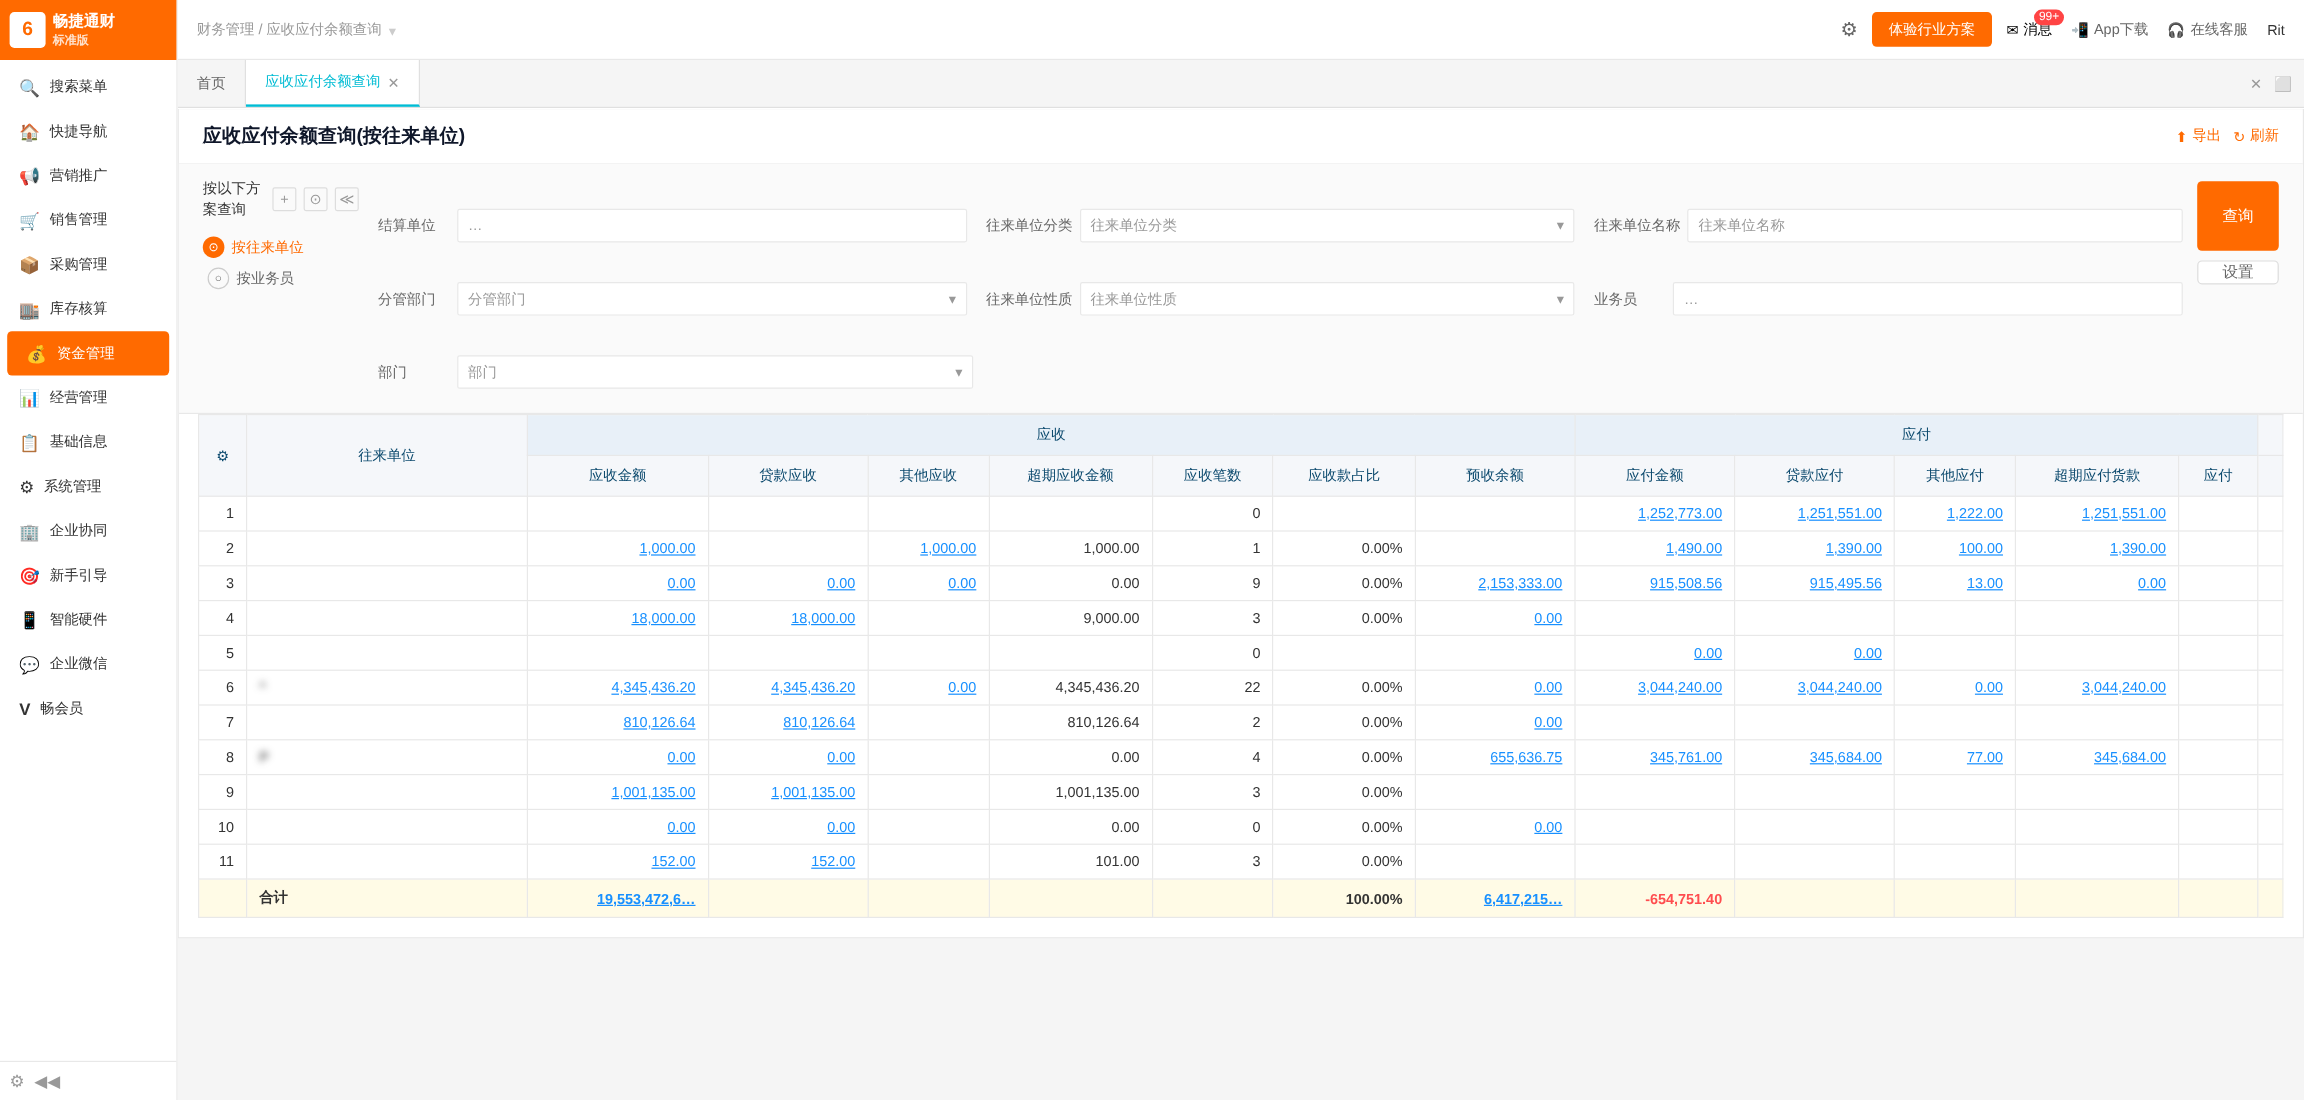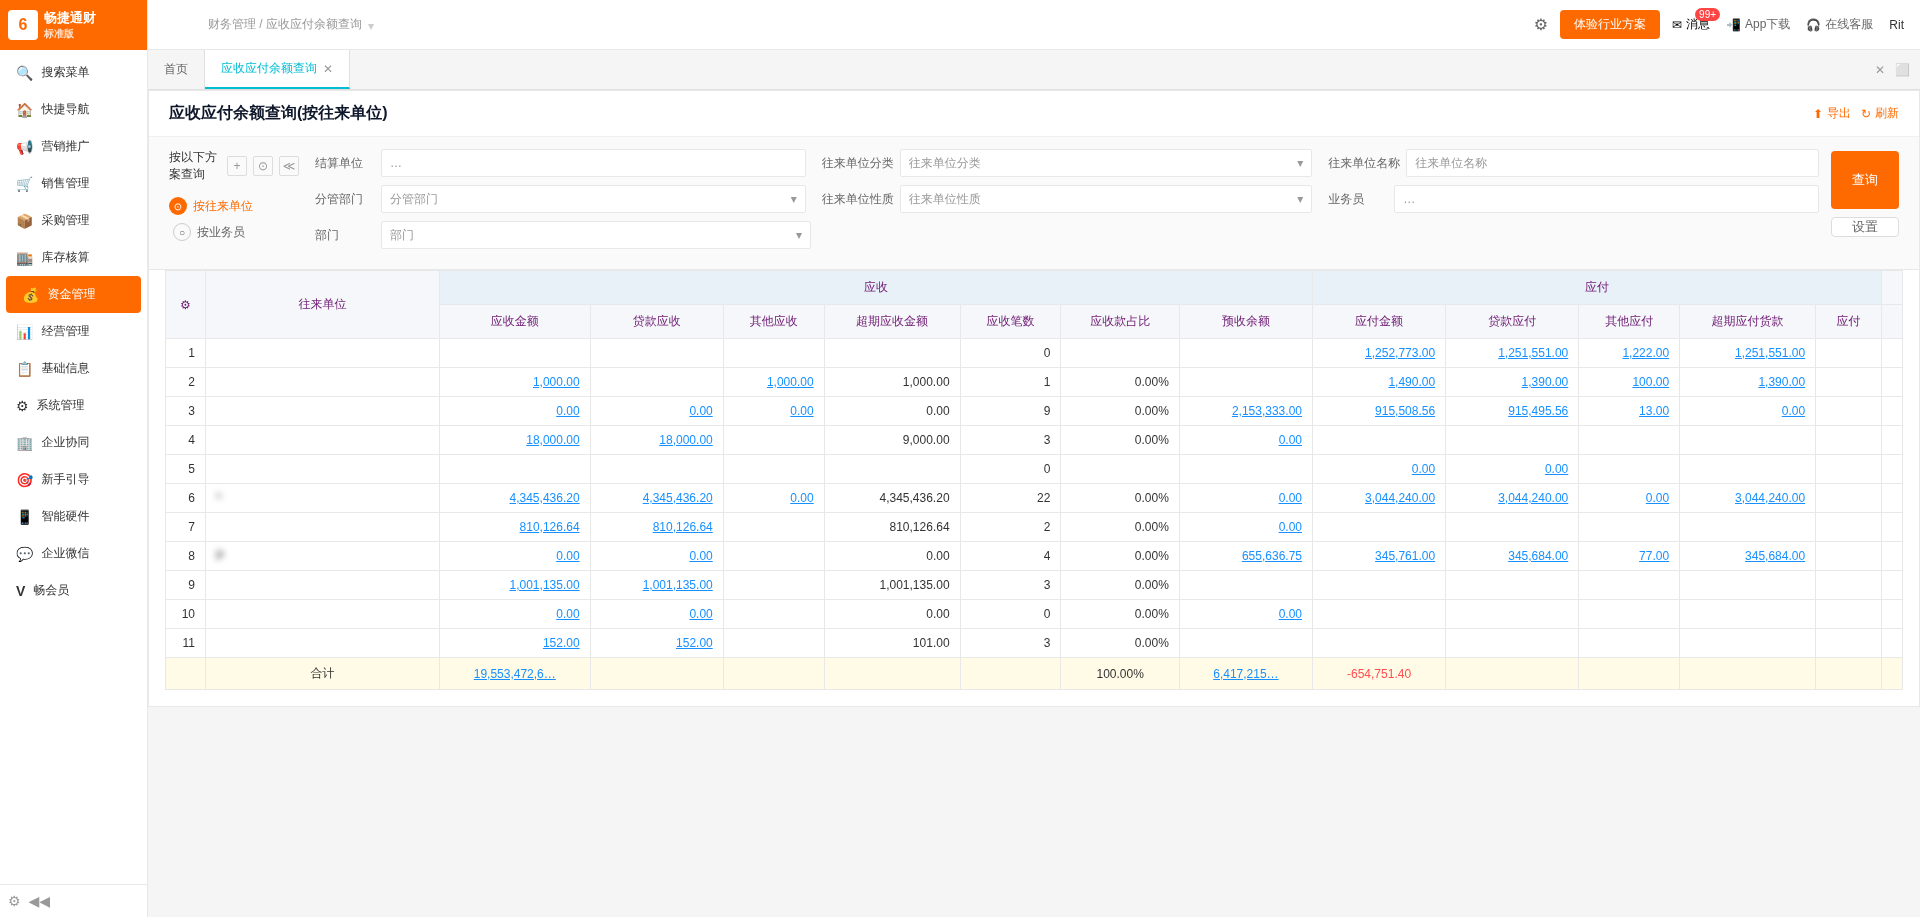--- a/index.html
+++ b/index.html
@@ -28,21 +28,21 @@
       border-top: 1px solid #e8e8e8; padding: 8px; display: flex; align-items: center; gap: 8px;
     }
     .sidebar-bottom-btn { cursor: pointer; color: #999; font-size: 14px; }
 
     
     .topbar {
       position: fixed; left: 148px; top: 0; right: 0; height: 50px;
       background: #fff; border-bottom: 1px solid #e8e8e8; z-index: 99;
       display: flex; align-items: center; padding: 0 16px; gap: 12px;
     }
-    .topbar-breadcrumb { color: #999; font-size: 12px; flex: 1; display: flex; align-items: flex-end; gap: 6px; margin-left: 44px; }
+    .topbar-breadcrumb { color: #999; font-size: 12px; flex: 1; display: flex; align-items: flex-end; gap: 6px; }
     .topbar-chevron { color: #ccc; }
     .topbar-gear { color: #666; font-size: 16px; cursor: pointer; }
     .topbar-trial-btn {
       background: #ff6a00; color: #fff; border: none; border-radius: 4px;
       padding: 6px 14px; cursor: pointer; font-size: 12px;
     }
     .topbar-right { display: flex; align-items: center; gap: 16px; }
     .topbar-msg { position: relative; cursor: pointer; display: flex; align-items: center; gap: 4px; }
     .topbar-badge {
       position: absolute; top: -8px; right: -10px; background: #ff4444; color: #fff;
@@ -85,21 +85,21 @@
     .btn-export { color: #ff6a00; cursor: pointer; display: flex; align-items: center; gap: 4px; }
     .btn-refresh { color: #ff6a00; cursor: pointer; display: flex; align-items: center; gap: 4px; }
 
     
     .filter-area { padding: 12px 20px; background: #fafafa; border-bottom: 1px solid #e8e8e8; }
     .filter-bar { display: flex; align-items: center; gap: 8px; margin-bottom: 10px; justify-content: center; }
     .filter-label { color: #333; font-weight: 500; }
     .filter-icons { display: flex; gap: 6px; }
     .filter-icon-btn { color: #999; cursor: pointer; width: 20px; height: 20px; display: flex; align-items: center; justify-content: center; border: 1px solid #ddd; border-radius: 2px; }
     .filter-row { display: flex; align-items: center; gap: 16px; margin-bottom: 8px; flex-wrap: wrap; }
-    .filter-item { display: flex; align-items: center; gap: 6px; flex: 1; min-width: 200px; }
+    .filter-item { display: flex; align-items: center; gap: 6px; flex: 1; min-width: 200px; margin-top: 25px; }
     .filter-item-label { color: #666; white-space: nowrap; min-width: 60px; }
     .filter-select {
       flex: 1; border: 1px solid #e8e8e8; border-radius: 2px; padding: 4px 8px;
       background: #fff; cursor: pointer; display: flex; align-items: center; justify-content: space-between;
       color: #999; height: 28px;
     }
 
     
     .btn-query {
       background: #ff6a00; color: #fff; border: none; border-radius: 4px;
@@ -114,32 +114,32 @@
     
     .collapse-row { text-align: center; padding: 6px; color: #ff6a00; cursor: pointer; font-size: 12px; }
 
     
     .table-section { padding: 0 16px 16px; }
     .table-wrapper { overflow-x: auto; }
     table {
       width: 100%; border-collapse: collapse; font-size: 12px;
     }
     th {
-      background: #f5f7fa; color: #701a75; font-weight: 500; padding: 8px 10px;
+      background: #f5f7fa; color: #0c4a6e; font-weight: 500; padding: 8px 10px;
       border: 1px solid #e8e8e8; text-align: center; white-space: nowrap;
     }
     td {
       padding: 7px 10px; border: 1px solid #e8e8e8; text-align: center;
       color: #333; white-space: nowrap;
     }
     .td-link { color: #1890ff; text-decoration: underline; cursor: pointer; }
     .td-left { text-align: left; }
     .td-num { text-align: right; }
     .settings-cell { background: #f5f7fa; }
-    .total-row td { background: #fffbe6; font-weight: 400; text-align: center; }
+    .total-row td { background: #fffbe6; font-weight: 700; }
     .total-row td.negative { color: #ff4d4f; }
     .blurred { filter: blur(3px); user-select: none; }
   </style>
 </head>
 <body>
 
 <div class="sidebar">
   <div class="sidebar-logo">
     <div class="sidebar-logo-icon">
       <span>6</span>

